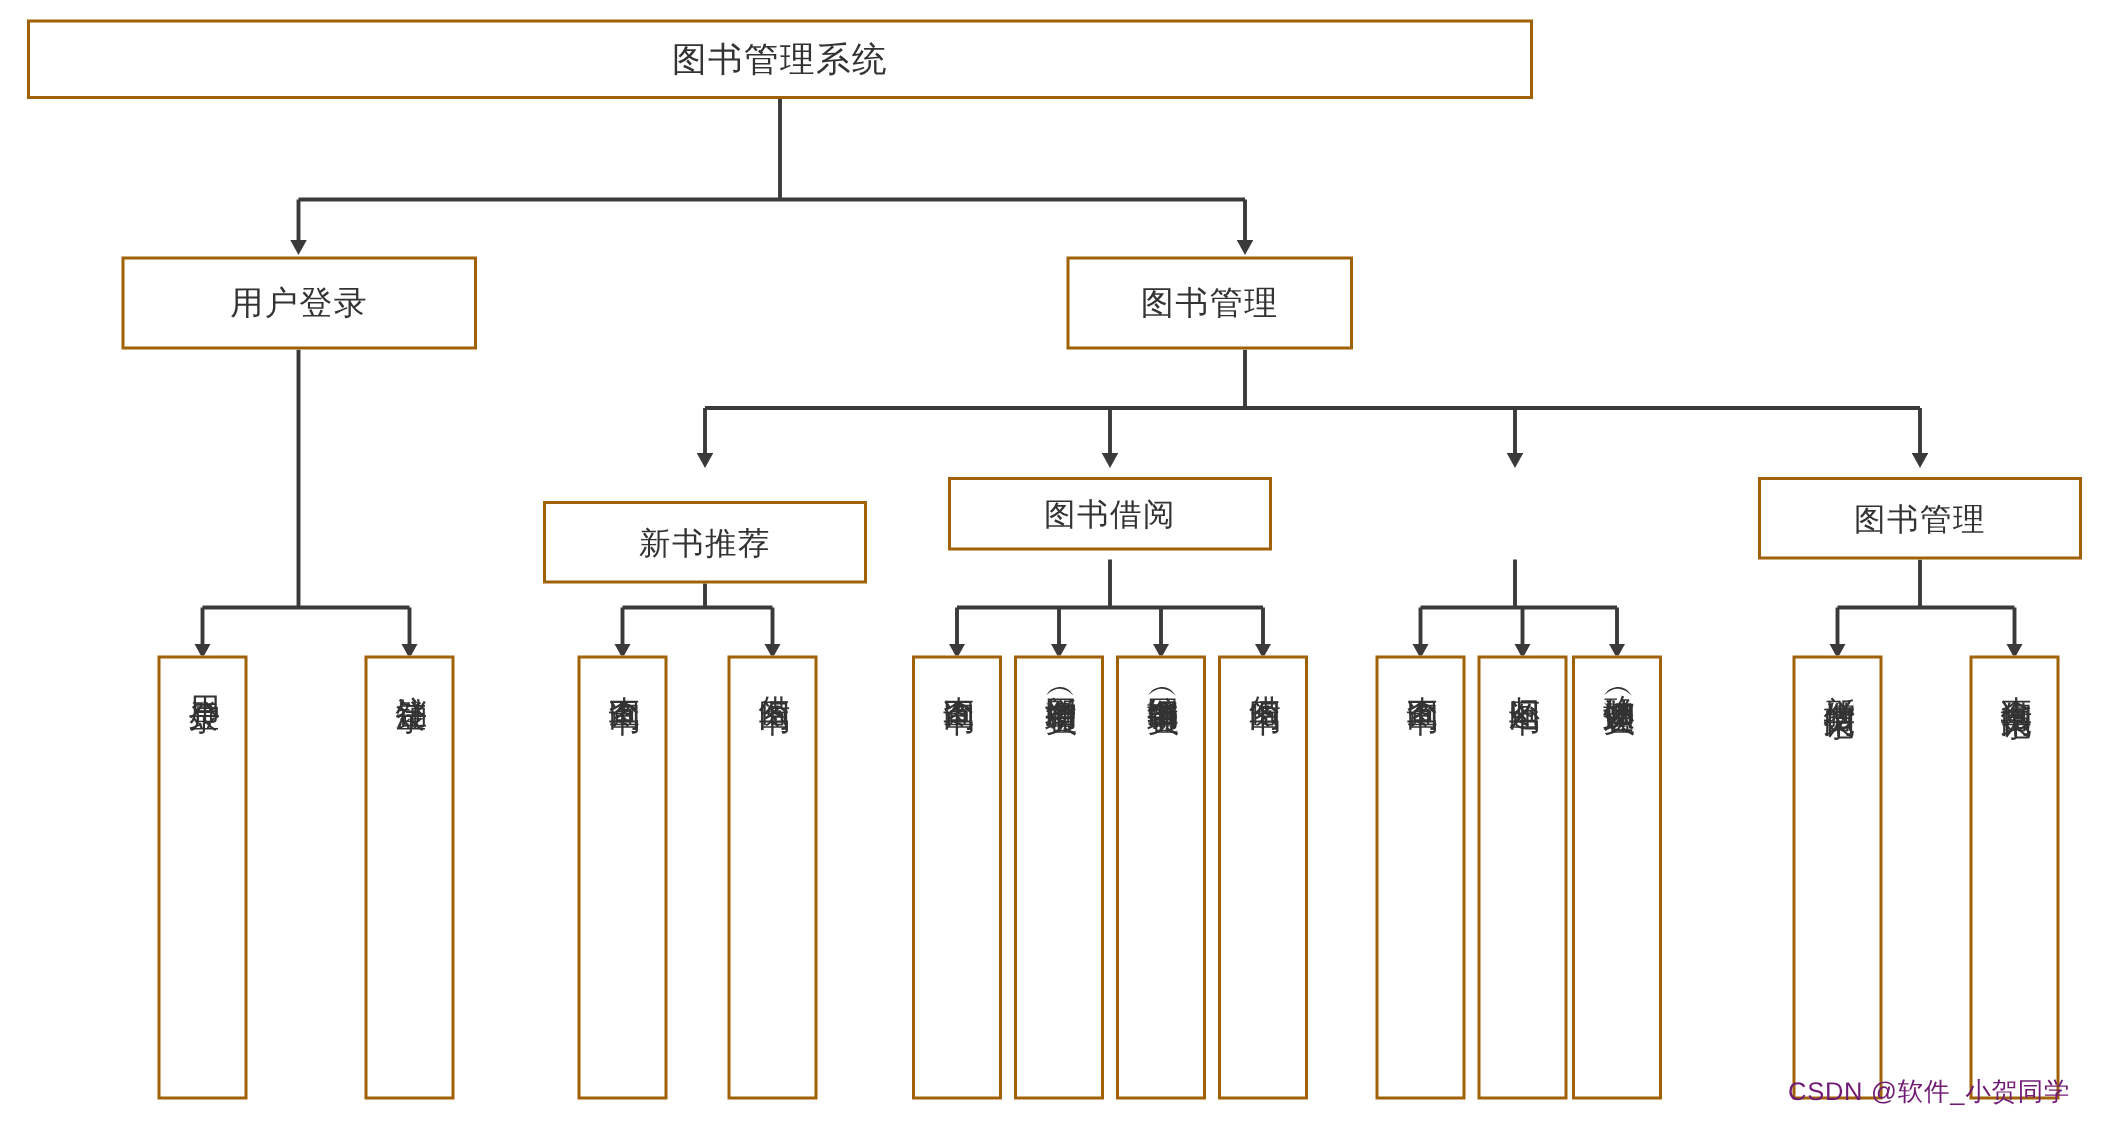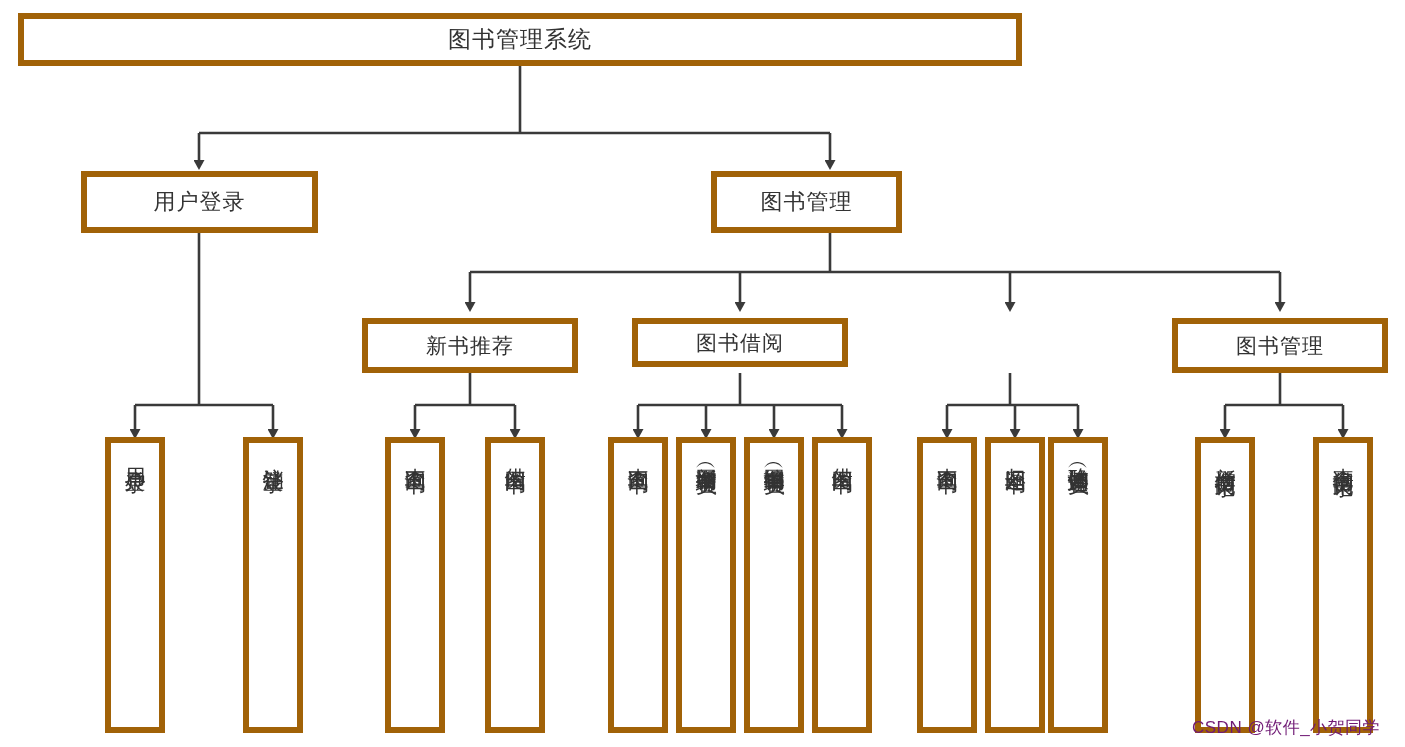--- a/index.html
+++ b/index.html
@@ -23,21 +23,21 @@
     left: 0;
     top: 0;
     width: 1405px;
     height: 747px;
     pointer-events: none;
   }
   .node {
     position: absolute;
     box-sizing: border-box;
     background: #ffffff;
-    border: 6px solid #a16207;
+    border: 2px solid #a16207;
     display: flex;
     align-items: center;
     justify-content: center;
     text-align: center;
     color: #333333;
     z-index: 2;
   }
   .node.root {
     font-size: 23px;
     letter-spacing: 1px;
@@ -138,21 +138,21 @@
     <span>图书管理系统</span>
   </div>
 
   <div class="node tier2" style="left:81px; top:171px; width:237px; height:62px;">
     <span>用户登录</span>
   </div>
   <div class="node tier2" style="left:711px; top:171px; width:191px; height:62px;">
     <span>图书管理</span>
   </div>
 
-  <div class="node tier3" style="left:362px; top:318px; width:216px; height:55px;">
+  <div class="node tier3" style="left:362px; top:334px; width:216px; height:55px;">
     <span>新书推荐</span>
   </div>
   <div class="node tier3" style="left:632px; top:318px; width:216px; height:49px;">
     <span>图书借阅</span>
   </div>
   <div class="node tier3" style="left:1172px; top:318px; width:216px; height:55px;">
     <span>图书管理</span>
   </div>
 
   <div class="node leaf" style="left:105px; top:437px; width:60px; height:296px;">

